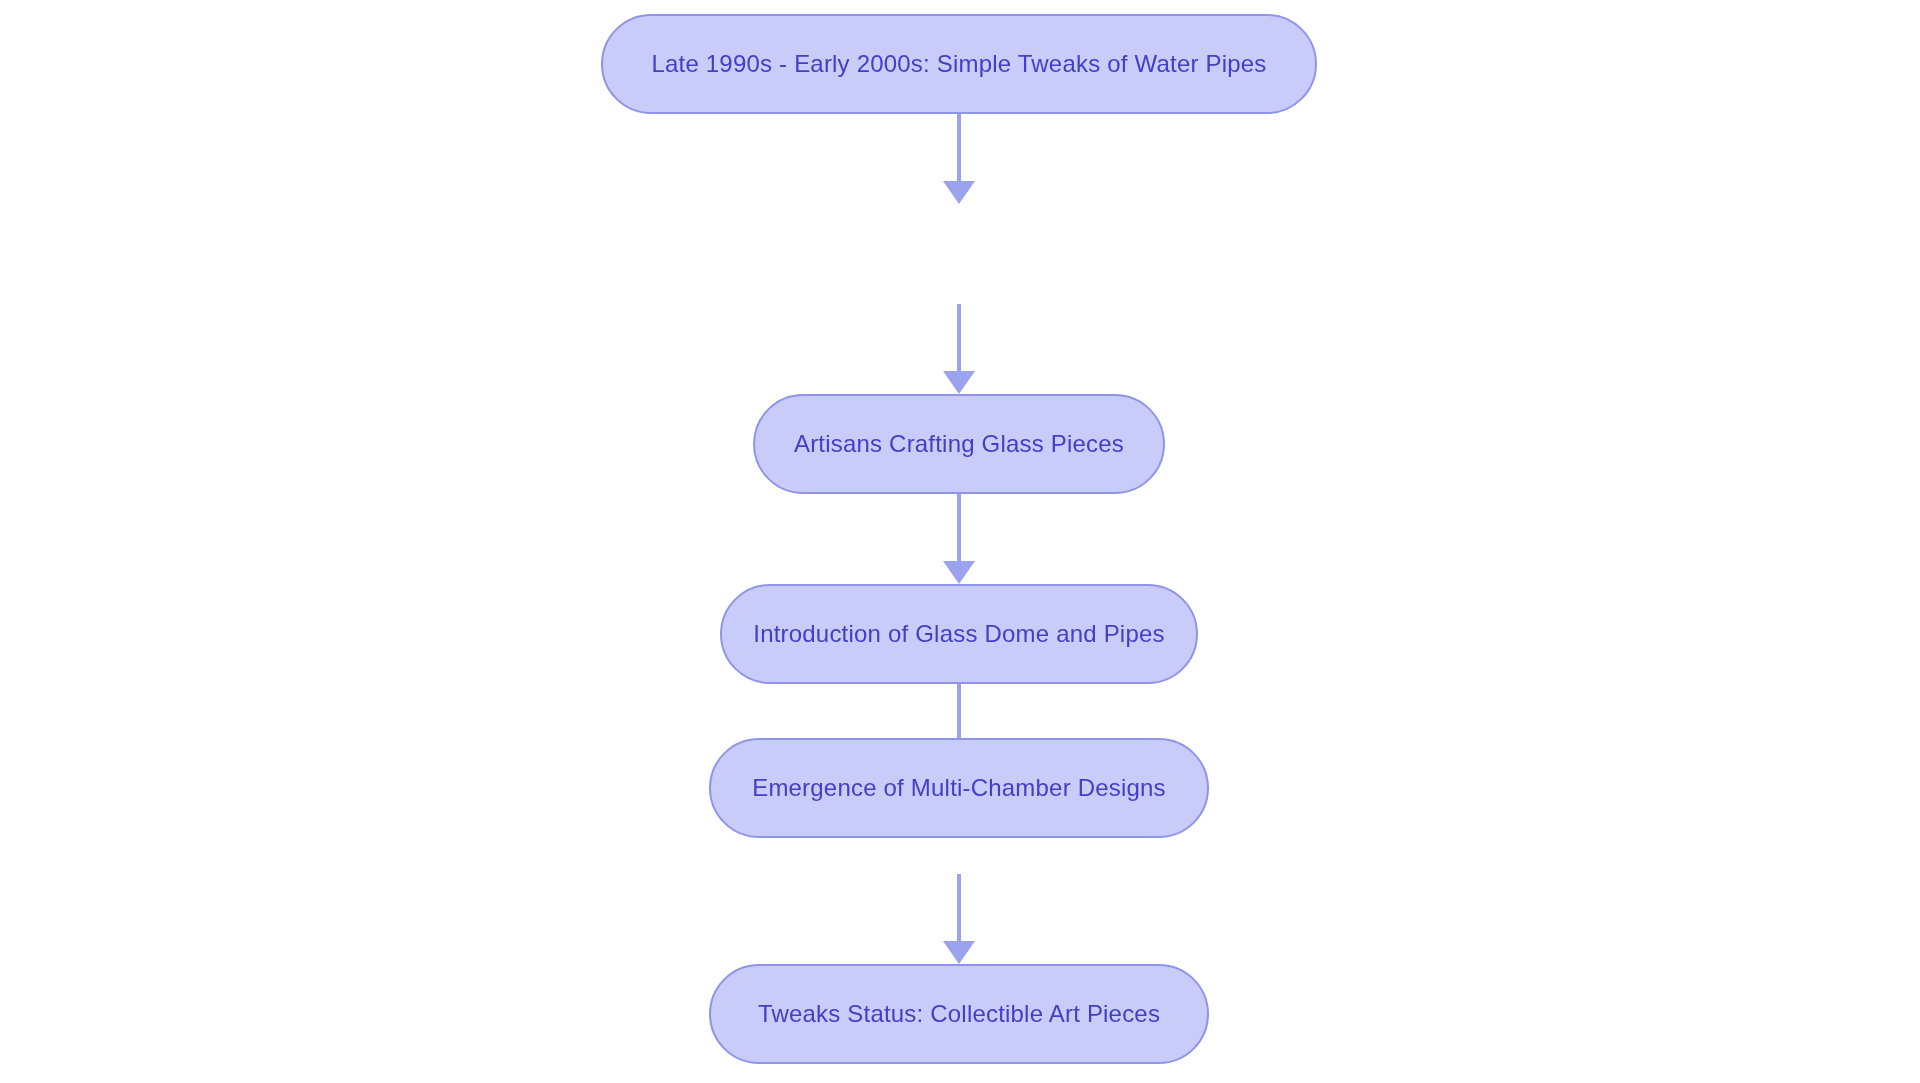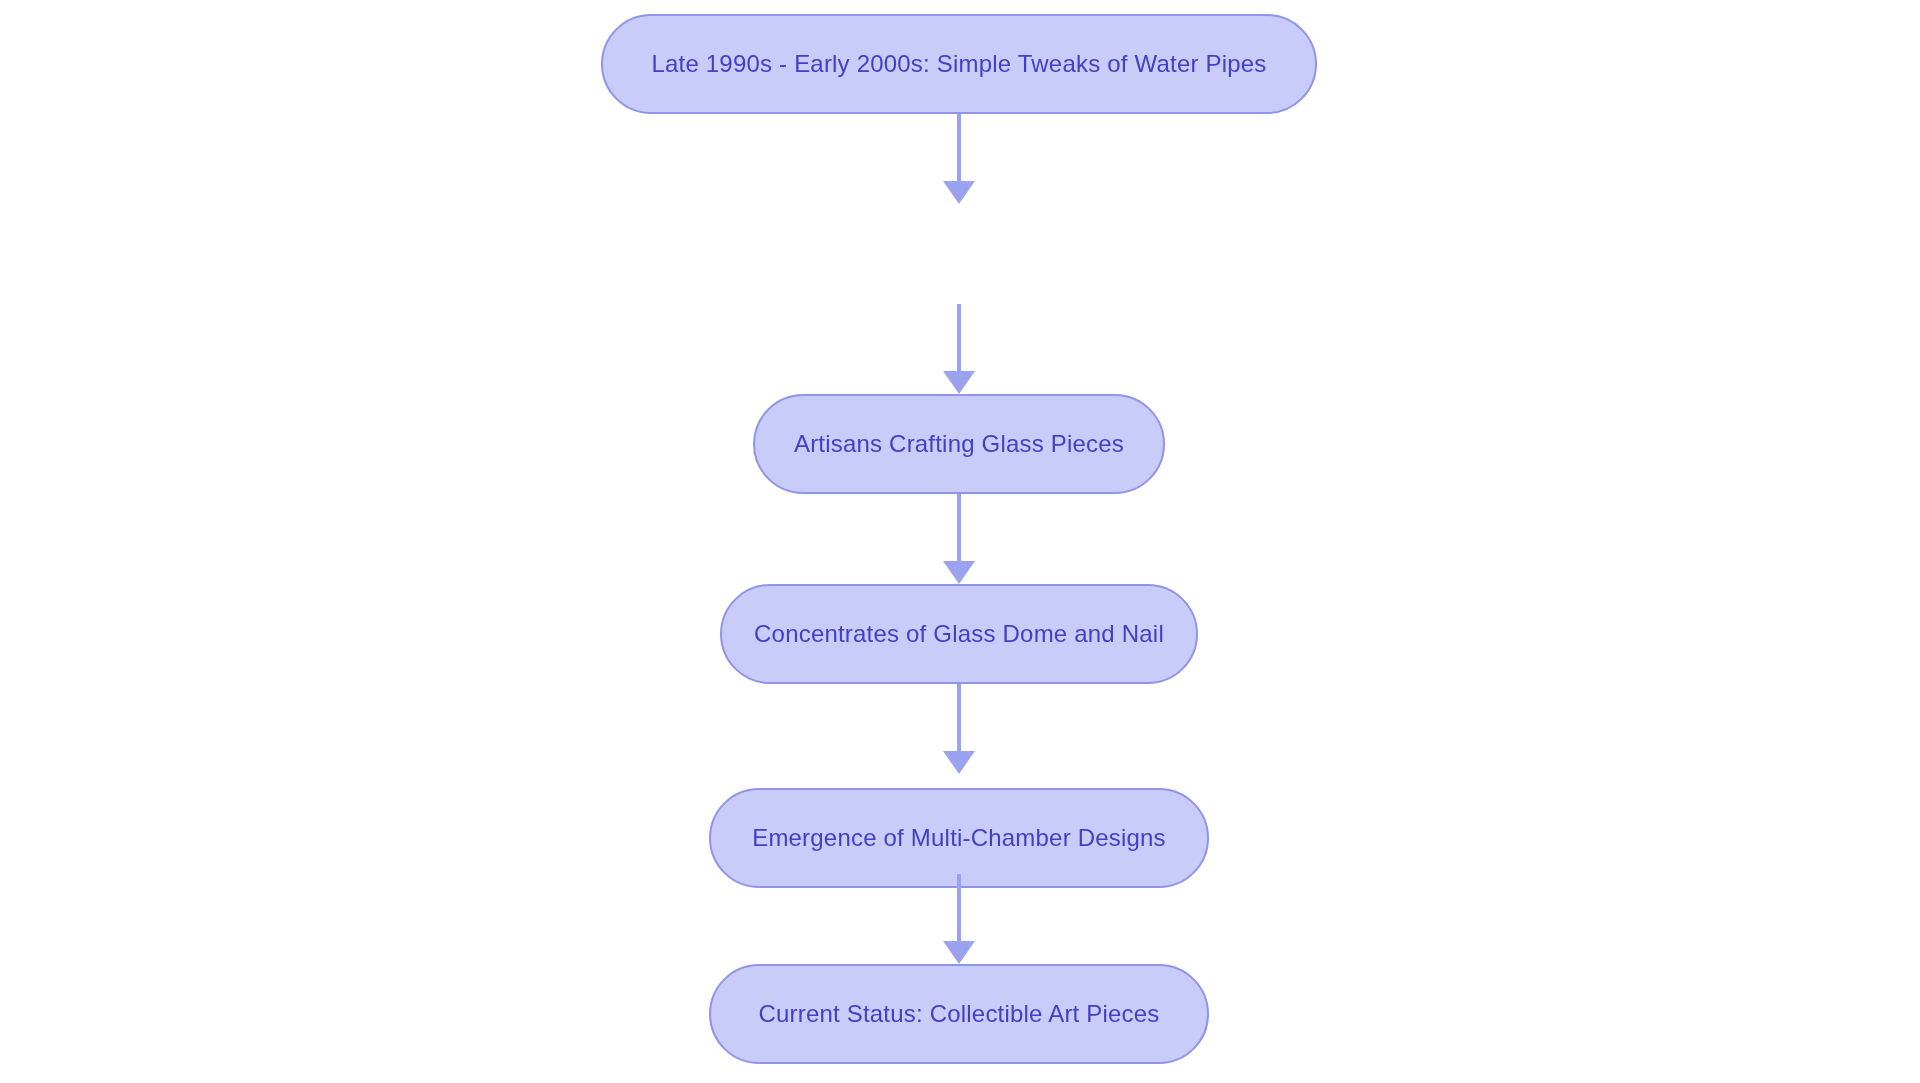--- a/index.html
+++ b/index.html
@@ -31,21 +31,21 @@
     letter-spacing: 0.2px;
     display: flex;
     align-items: center;
     justify-content: center;
     white-space: nowrap;
   }
   .n1 { top: 14px;  width: 716px; }
   .n2 { top: 204px; width: 576px; }
   .n3 { top: 394px; width: 412px; text-align: center; }
   .n4 { top: 584px; width: 478px; }
-  .n5 { top: 788px; width: 500px; }
+  .n5 { top: 738px; width: 500px; }
   .n6 { top: 964px; width: 500px; }
 
   .arrow {
     position: absolute;
     left: 959px;
     transform: translateX(-50%);
     width: 32px;
     height: 90px;
     display: flex;
     flex-direction: column;
@@ -87,29 +87,29 @@
     <span class="head"></span>
   </div>
 
   <div class="node n3">Artisans Crafting Glass Pieces</div>
 
   <div class="arrow a3">
     <span class="stem"></span>
     <span class="head"></span>
   </div>
 
-  <div class="node n4">Concentrates of Glass Dome and Nail</div>
+  <div class="node n4">Introduction of Glass Dome and Pipes</div>
 
   <div class="arrow a4">
     <span class="stem"></span>
     <span class="head"></span>
   </div>
 
   <div class="node n5">Emergence of Multi-Chamber Designs</div>
 
   <div class="arrow a5">
     <span class="stem"></span>
     <span class="head"></span>
   </div>
 
-  <div class="node n6">Current Status: Collectible Art Pieces</div>
+  <div class="node n6">Tweaks Status: Collectible Art Pieces</div>
 
 </div>
 
 </body></html>

